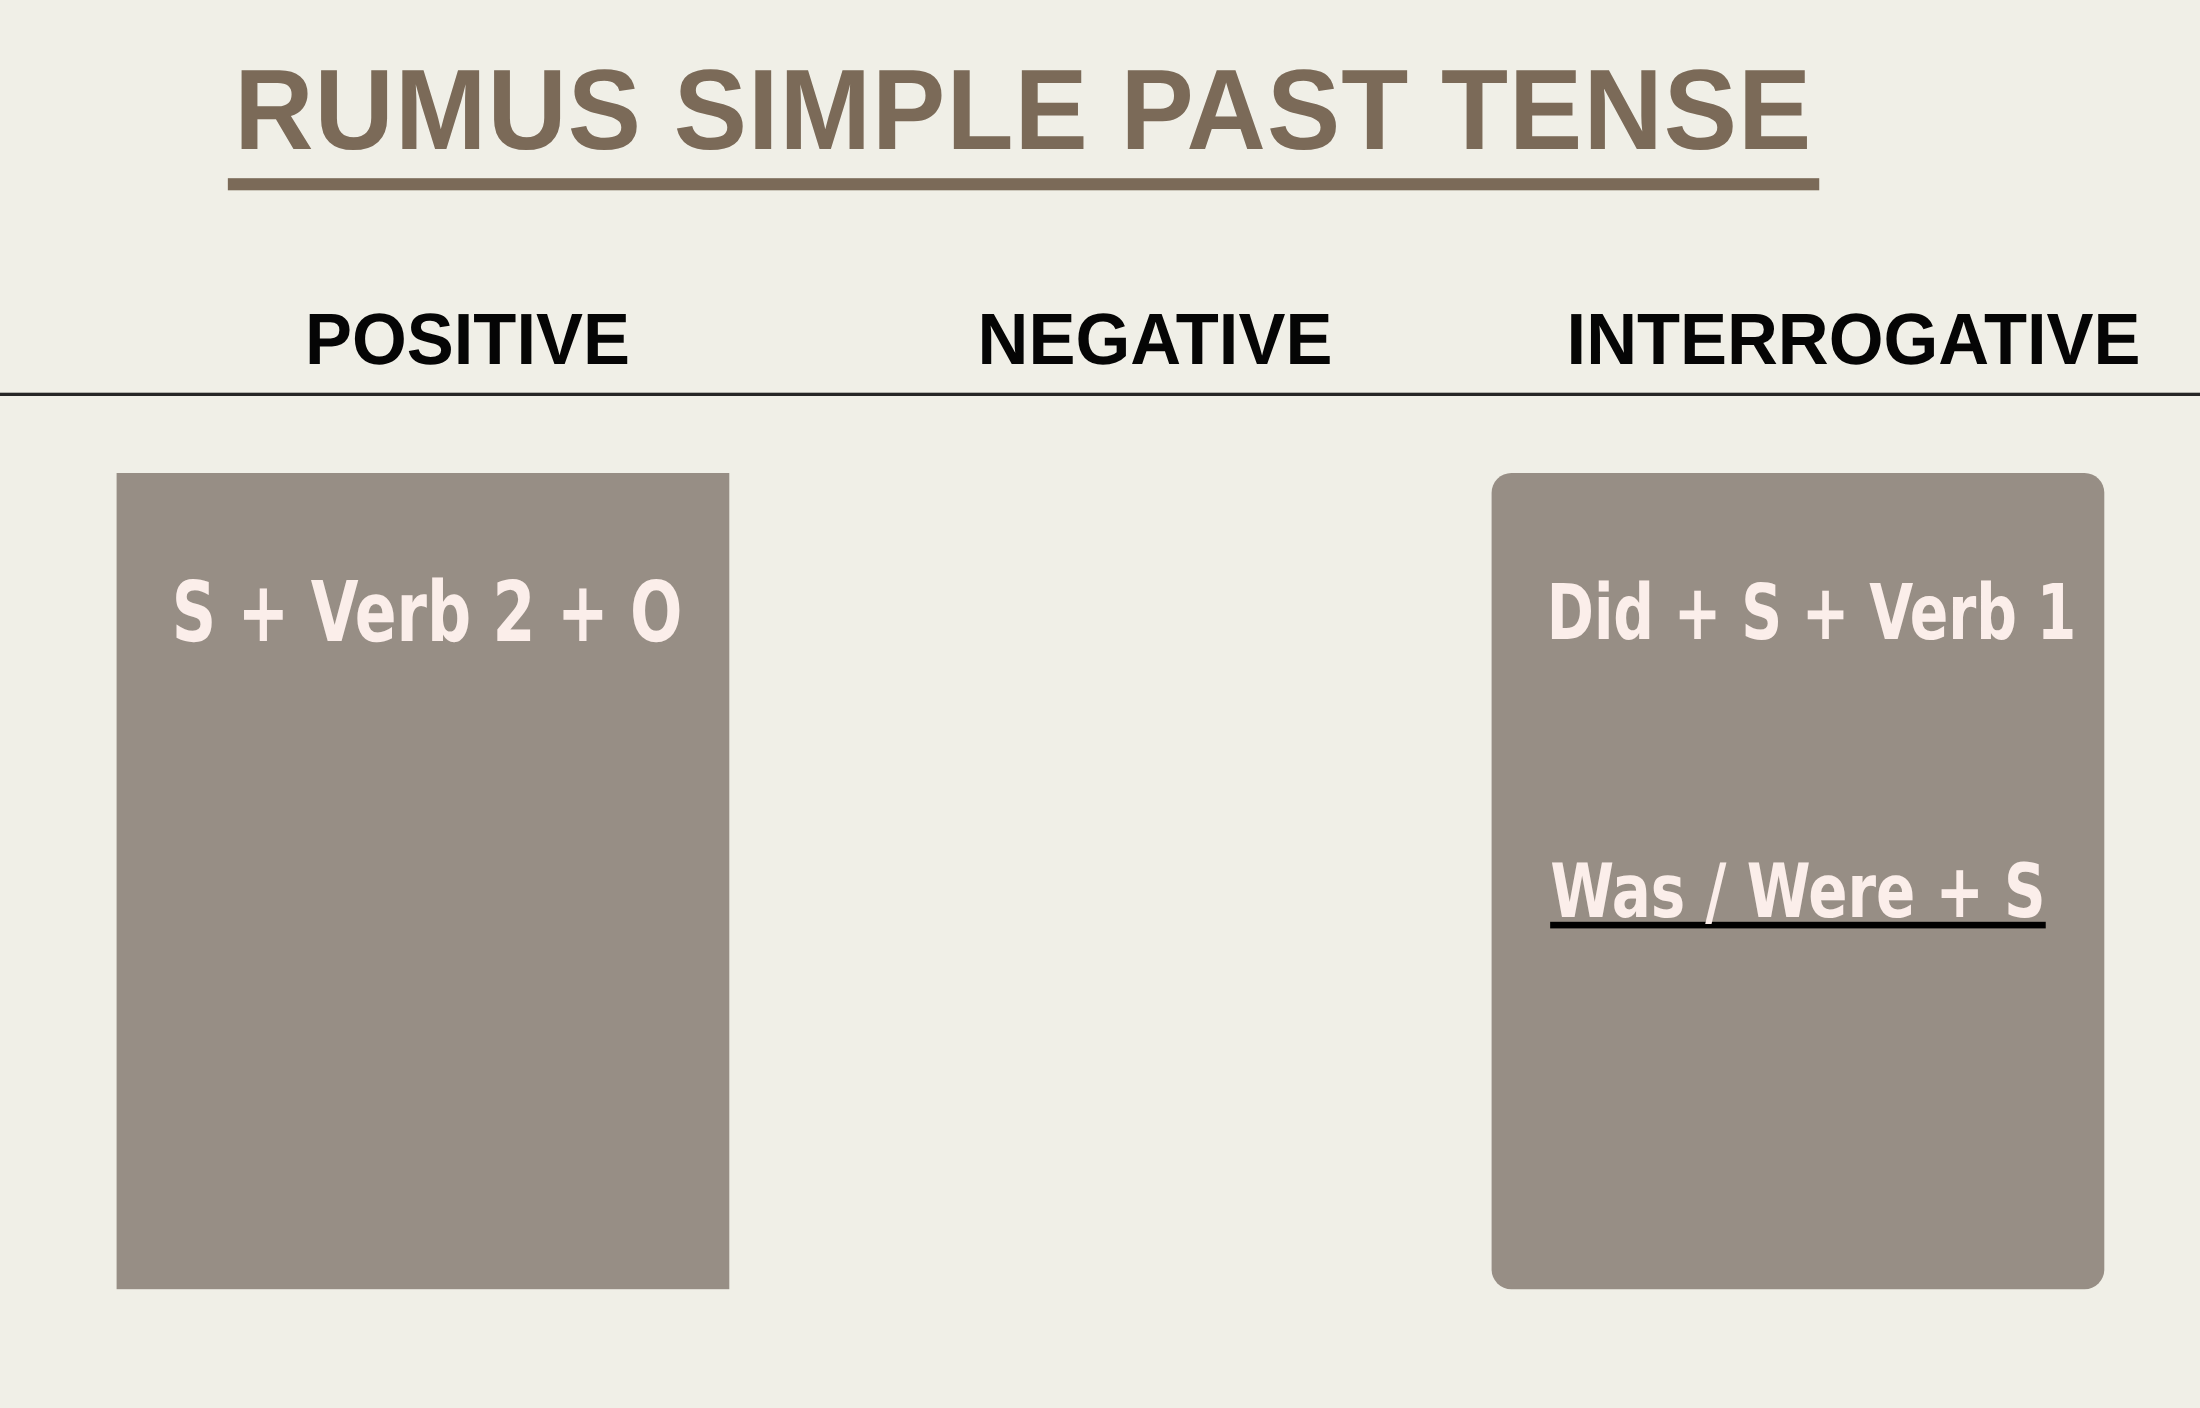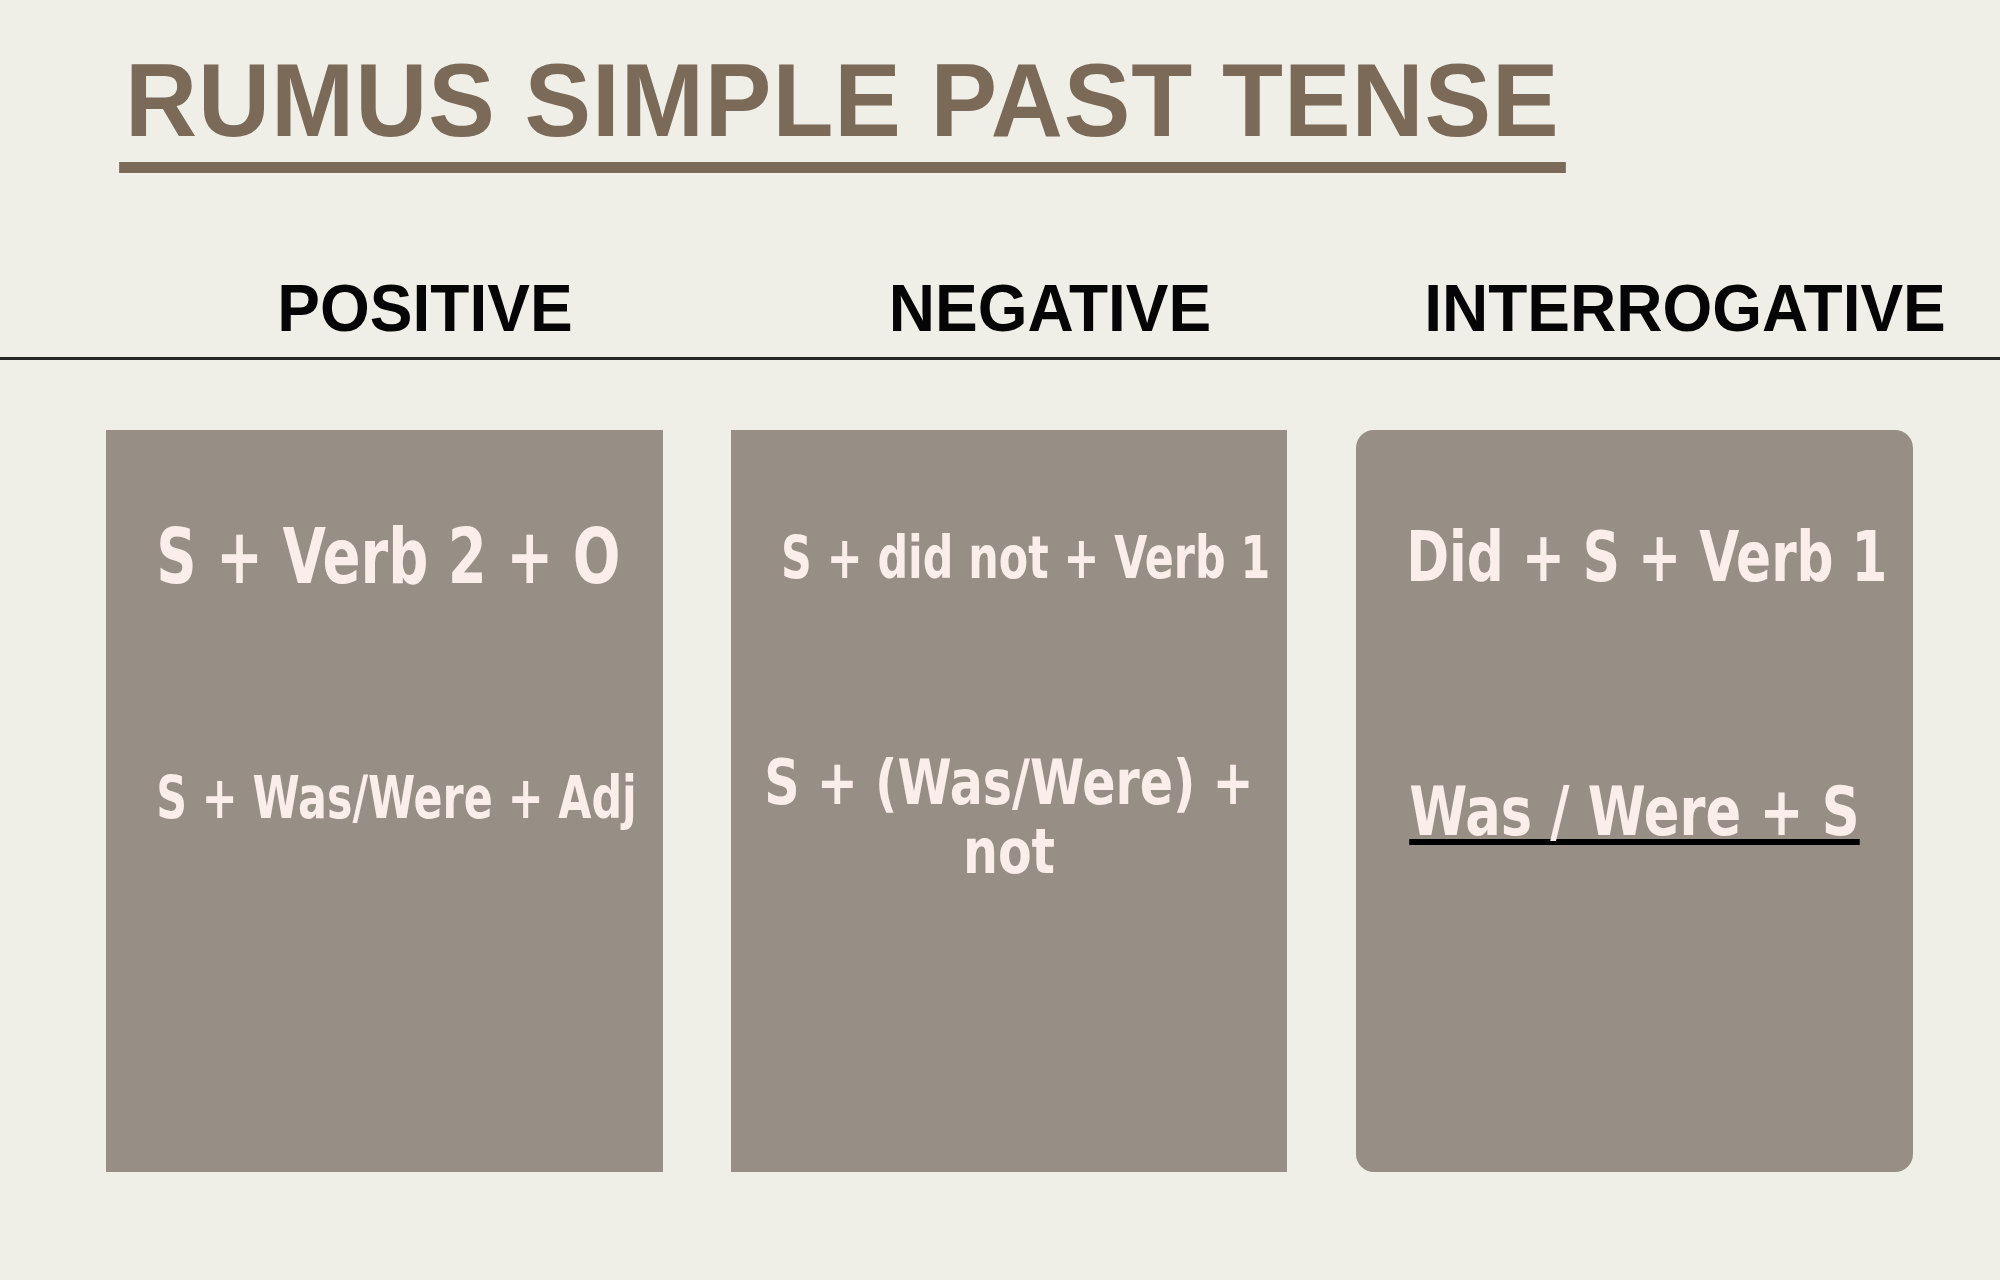--- a/index.html
+++ b/index.html
@@ -22,21 +22,21 @@
     background: #f0efe7;
     overflow: hidden;
   }
 
   
   .title-wrap {
     position: absolute;
     left: 0;
     top: 48px;
     width: 1684px;
-    text-align: center;
+    text-align: right;
   }
   .title {
     display: inline-block;
     font-family: "Liberation Sans", sans-serif;
     font-weight: bold;
     font-size: 104px;
     line-height: 1.0;
     letter-spacing: 1px;
     color: #7b6a58;
     transform: scaleX(0.96);
@@ -153,33 +153,22 @@
   </div>
 
   <div class="divider"></div>
 
   <div class="boxes">
 
     <div class="fbox b1">
       <div class="slot-a">
         <div class="formula">S + Verb 2 + O</div>
       </div>
-      <div class="slot-b">
-        <div class="formula">S + Was/Were + Adj</div>
-      </div>
     </div>
 
-    <div class="fbox b2">
-      <div class="slot-a">
-        <div class="formula">S + did not + Verb 1</div>
-      </div>
-      <div class="slot-b">
-        <div class="formula wrap">S + (Was/Were) + not</div>
-      </div>
-    </div>
 
     <div class="fbox b3">
       <div class="slot-a">
         <div class="formula">Did + S + Verb 1</div>
       </div>
       <div class="slot-b">
         <div class="formula">Was / Were + S</div>
       </div>
     </div>
 

